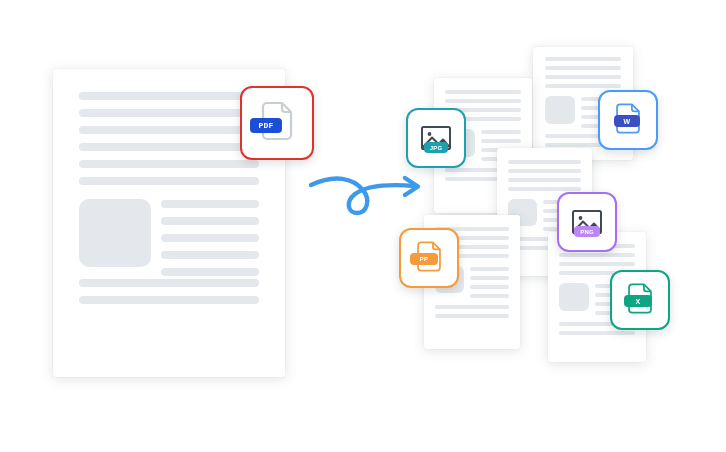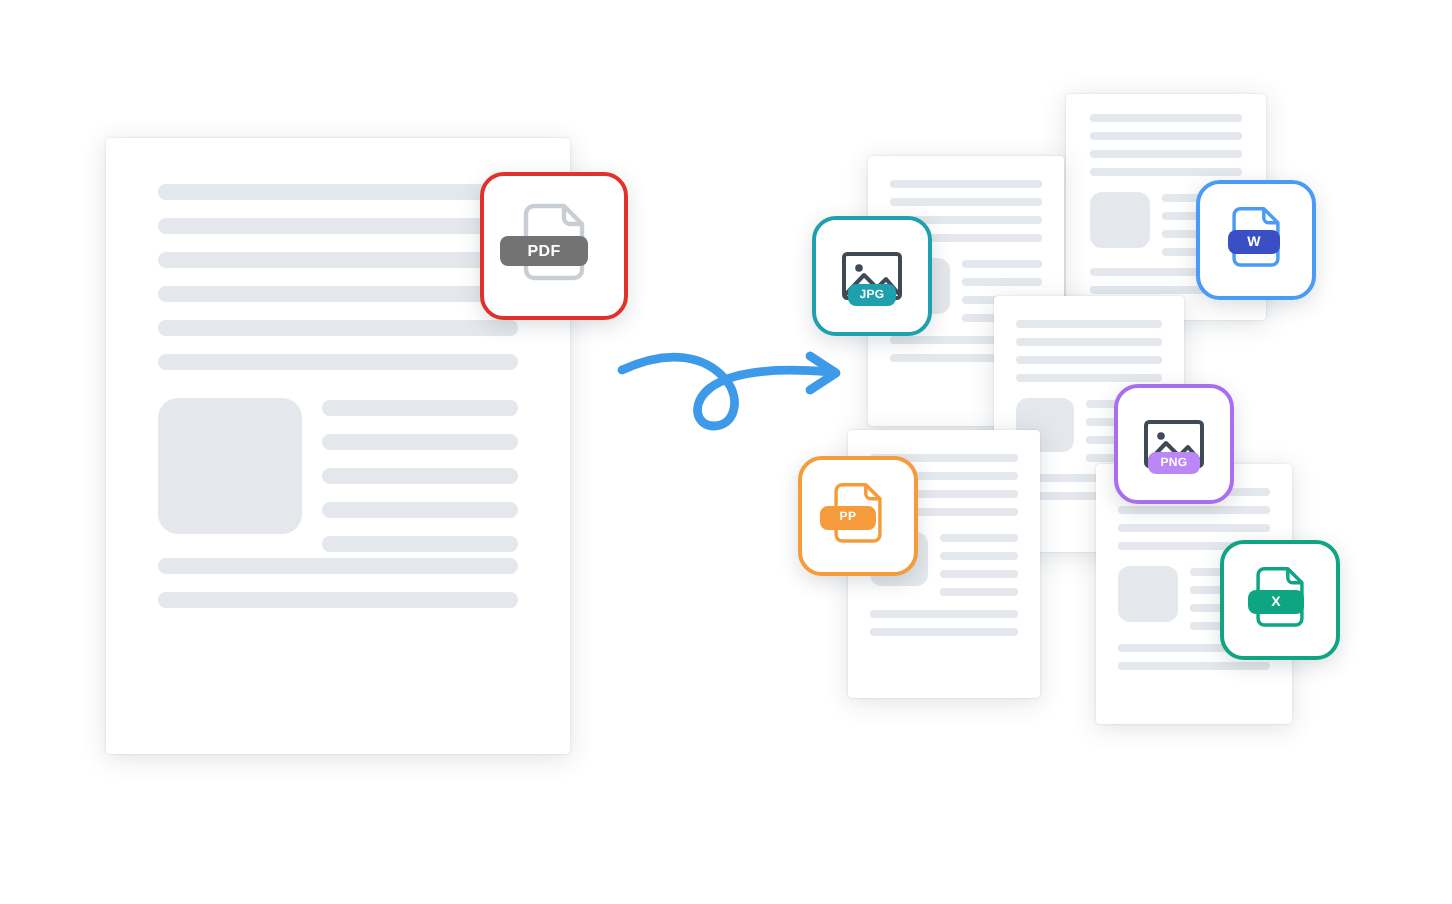--- a/index.html
+++ b/index.html
@@ -85,21 +85,21 @@
       <div class="bar" style="left:26px;top:210px;width:180px;height:8px;"></div>
       <div class="bar" style="left:26px;top:227px;width:180px;height:8px;"></div>
     </div>
   </div>
 
   <div class="badge" style="left:240px;top:86px;width:70px;height:70px;border-color:#e0322b;">
     <svg width="46" height="46" viewBox="0 0 46 46">
       <path d="M9 7a4 4 0 0 1 4-4h15l9 9v23a4 4 0 0 1-4 4H13a4 4 0 0 1-4-4z" fill="none" stroke="#c9ced4" stroke-width="2.2" stroke-linejoin="round"></path>
       <path d="M28 3v6a3 3 0 0 0 3 3h6" fill="none" stroke="#c9ced4" stroke-width="2.2" stroke-linejoin="round"></path>
     </svg>
-    <div class="badge-lbl" style="left:8px;top:30px;width:44px;height:15px;font-size:8px;background:#737373;">PDF</div>
+    <div class="badge-lbl" style="left:8px;top:30px;width:32px;height:15px;font-size:8px;background:#1d4ed8;font-family:Liberation Mono, monospace;">PDF</div>
   </div>
 
   <svg id="arrow" viewBox="0 0 125 58">
     <path d="M6 17 C30 6, 48 10, 58 22 C66 32, 62 45, 52 45 C43 45, 40 34, 50 26 C62 17, 86 16, 110 18" fill="none" stroke="#3d9ae8" stroke-width="4.4" stroke-linecap="round" stroke-linejoin="round"></path>
     <path d="M100 10 L113 18.5 L100 27" fill="none" stroke="#3d9ae8" stroke-width="4.4" stroke-linecap="round" stroke-linejoin="round"></path>
   </svg>
 
   <div class="doc" style="left:533px;top:47px;width:100px;height:113px;">
     <div class="pad">
       <div class="bar" style="left:12px;top:10px;width:76px;height:4px;"></div>

